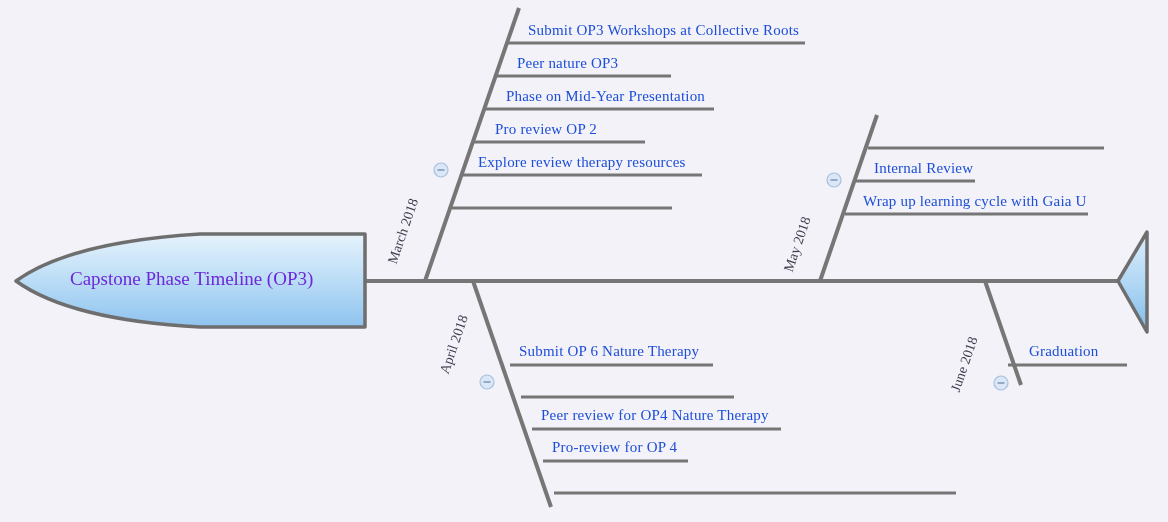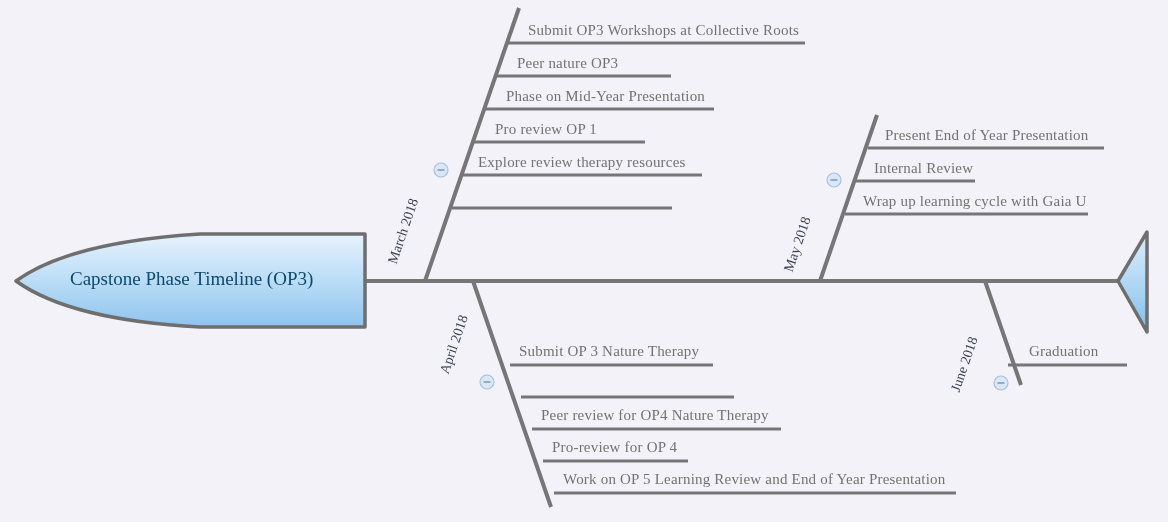--- a/index.html
+++ b/index.html
@@ -8,29 +8,29 @@
     background:#f2f2f8;
     font-family:"Liberation Serif", serif;
     overflow:hidden;
   }
   #stage{position:relative;width:1168px;height:522px;}
   svg#diagram{position:absolute;left:0;top:0;width:1168px;height:522px;}
 
   .labeltxt{
     position:absolute;
     font-family:"Liberation Serif", serif;
-    color:#737373;
+    color:#1d4ed8;
     white-space:nowrap;
     font-size:15px;
     letter-spacing:0.2px;
   }
   .headtxt{
     position:absolute;
     font-family:"Liberation Serif", serif;
-    color:#0c4a6e;
+    color:#6d28d9;
     font-size:19px;
     white-space:nowrap;
   }
   .monthtxt{
     position:absolute;
     font-family:"Liberation Serif", serif;
     color:#3e3e50;
     font-size:14px;
     white-space:nowrap;
     transform-origin:left bottom;
@@ -105,27 +105,25 @@
   <div class="headtxt" style="left:70px;top:268px;">Capstone Phase Timeline (OP3)</div>
 
   <div class="monthtxt" style="left:400px;top:250px;transform:rotate(-71deg);">March 2018</div>
   <div class="monthtxt" style="left:452px;top:360px;transform:rotate(-71deg);">April 2018</div>
   <div class="monthtxt" style="left:796px;top:258px;transform:rotate(-71deg);">May 2018</div>
   <div class="monthtxt" style="left:963px;top:378px;transform:rotate(-71deg);">June 2018</div>
 
   <div class="labeltxt" style="left:528px;top:22px;">Submit OP3 Workshops at Collective Roots</div>
   <div class="labeltxt" style="left:517px;top:55px;">Peer nature OP3</div>
   <div class="labeltxt" style="left:506px;top:88px;">Phase on Mid-Year Presentation</div>
-  <div class="labeltxt" style="left:495px;top:121px;">Pro review OP 1</div>
+  <div class="labeltxt" style="left:495px;top:121px;">Pro review OP 2</div>
   <div class="labeltxt" style="left:478px;top:154px;">Explore review therapy resources</div>
 
-  <div class="labeltxt" style="left:519px;top:343px;">Submit OP 3 Nature Therapy</div>
+  <div class="labeltxt" style="left:519px;top:343px;">Submit OP 6 Nature Therapy</div>
   <div class="labeltxt" style="left:541px;top:407px;font-family:Liberation Serif, serif;">Peer review for OP4 Nature Therapy</div>
   <div class="labeltxt" style="left:552px;top:439px;">Pro-review for OP 4</div>
-  <div class="labeltxt" style="left:563px;top:471px;">Work on OP 5 Learning Review and End of Year Presentation</div>
 
-  <div class="labeltxt" style="left:885px;top:127px;">Present End of Year Presentation</div>
   <div class="labeltxt" style="left:874px;top:160px;">Internal Review</div>
   <div class="labeltxt" style="left:863px;top:193px;">Wrap up learning cycle with Gaia U</div>
 
   <div class="labeltxt" style="left:1029px;top:343px;">Graduation</div>
 
 </div>
 
 </body></html>

